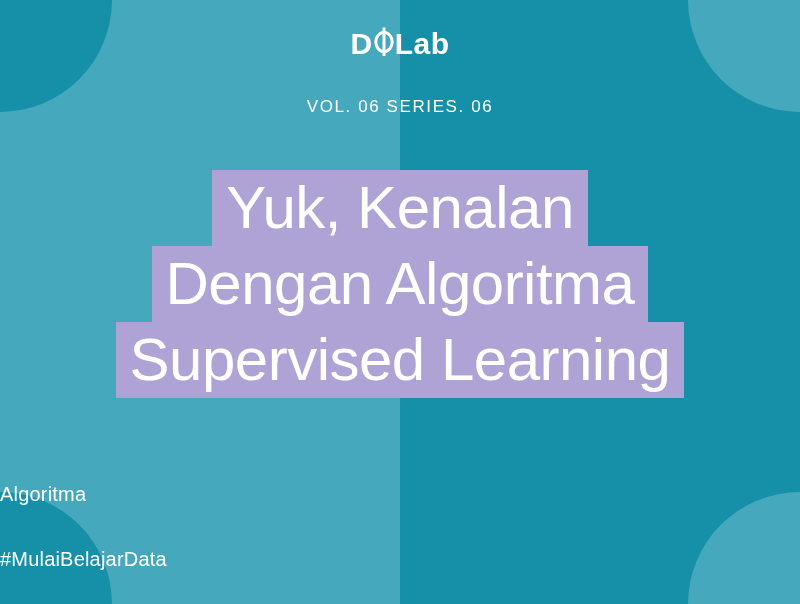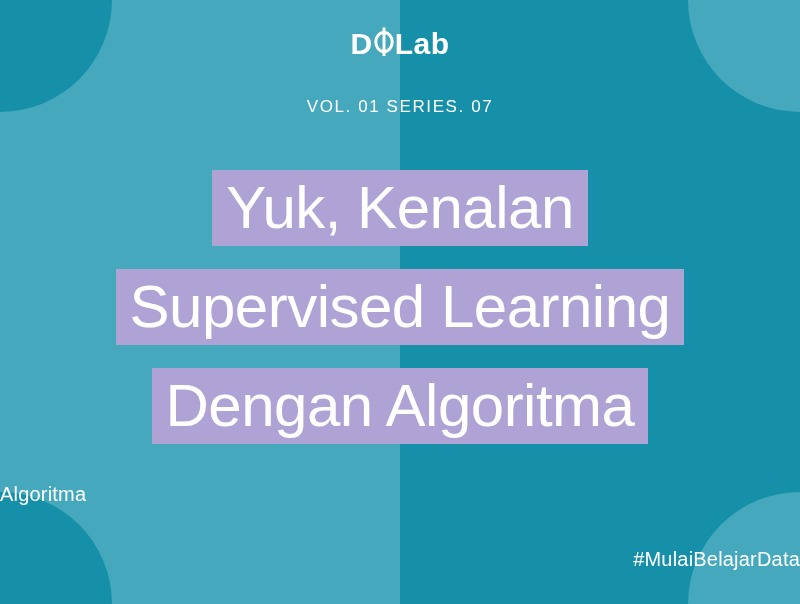--- a/index.html
+++ b/index.html
@@ -98,21 +98,21 @@
   }
 
   .headline {
     position: absolute;
     top: 170px;
     left: 0;
     width: 100%;
     display: flex;
     flex-direction: column;
     align-items: center;
-    gap: 23px;
+    gap: 0;
   }
   .headline-line {
     display: inline-block;
     background: #afa2d4;
     color: #ffffff;
     font-size: 60px;
     font-weight: 400;
     line-height: 76px;
     height: 76px;
     padding: 0 14px;
@@ -129,21 +129,21 @@
     font-size: 20px;
     font-weight: 400;
     letter-spacing: 0.2px;
   }
 
   .hashtag {
     position: absolute;
     top: 548px;
     left: 0;
     width: 100%;
-    text-align: right;
+    text-align: left;
     color: #ffffff;
     font-size: 20px;
     font-weight: 400;
     letter-spacing: 0.2px;
   }
 </style>
 </head>
 <body>
 
 <div id="poster">
@@ -162,26 +162,26 @@
       <span class="brand-text">D</span>
       <span class="brand-mark">
         <svg width="22" height="31" viewBox="0 0 22 31" aria-hidden="true">
           <ellipse cx="11" cy="16" rx="8.2" ry="9.6" fill="none" stroke="#ffffff" stroke-width="3"></ellipse>
           <line x1="11" y1="1.5" x2="11" y2="30" stroke="#ffffff" stroke-width="3"></line>
         </svg>
       </span>
       <span class="brand-text">Lab</span>
     </div>
 
-    <div class="volume">VOL. 01 SERIES. 07</div>
+    <div class="volume">VOL. 06 SERIES. 06</div>
 
     <div class="headline">
       <span class="headline-line">Yuk, Kenalan</span>
+      <span class="headline-line">Dengan Algoritma</span>
       <span class="headline-line">Supervised Learning</span>
-      <span class="headline-line">Dengan Algoritma</span>
     </div>
 
     <div class="category">Algoritma</div>
 
     <div class="hashtag">#MulaiBelajarData</div>
 
   </div>
 </div>
 
 </body></html>

